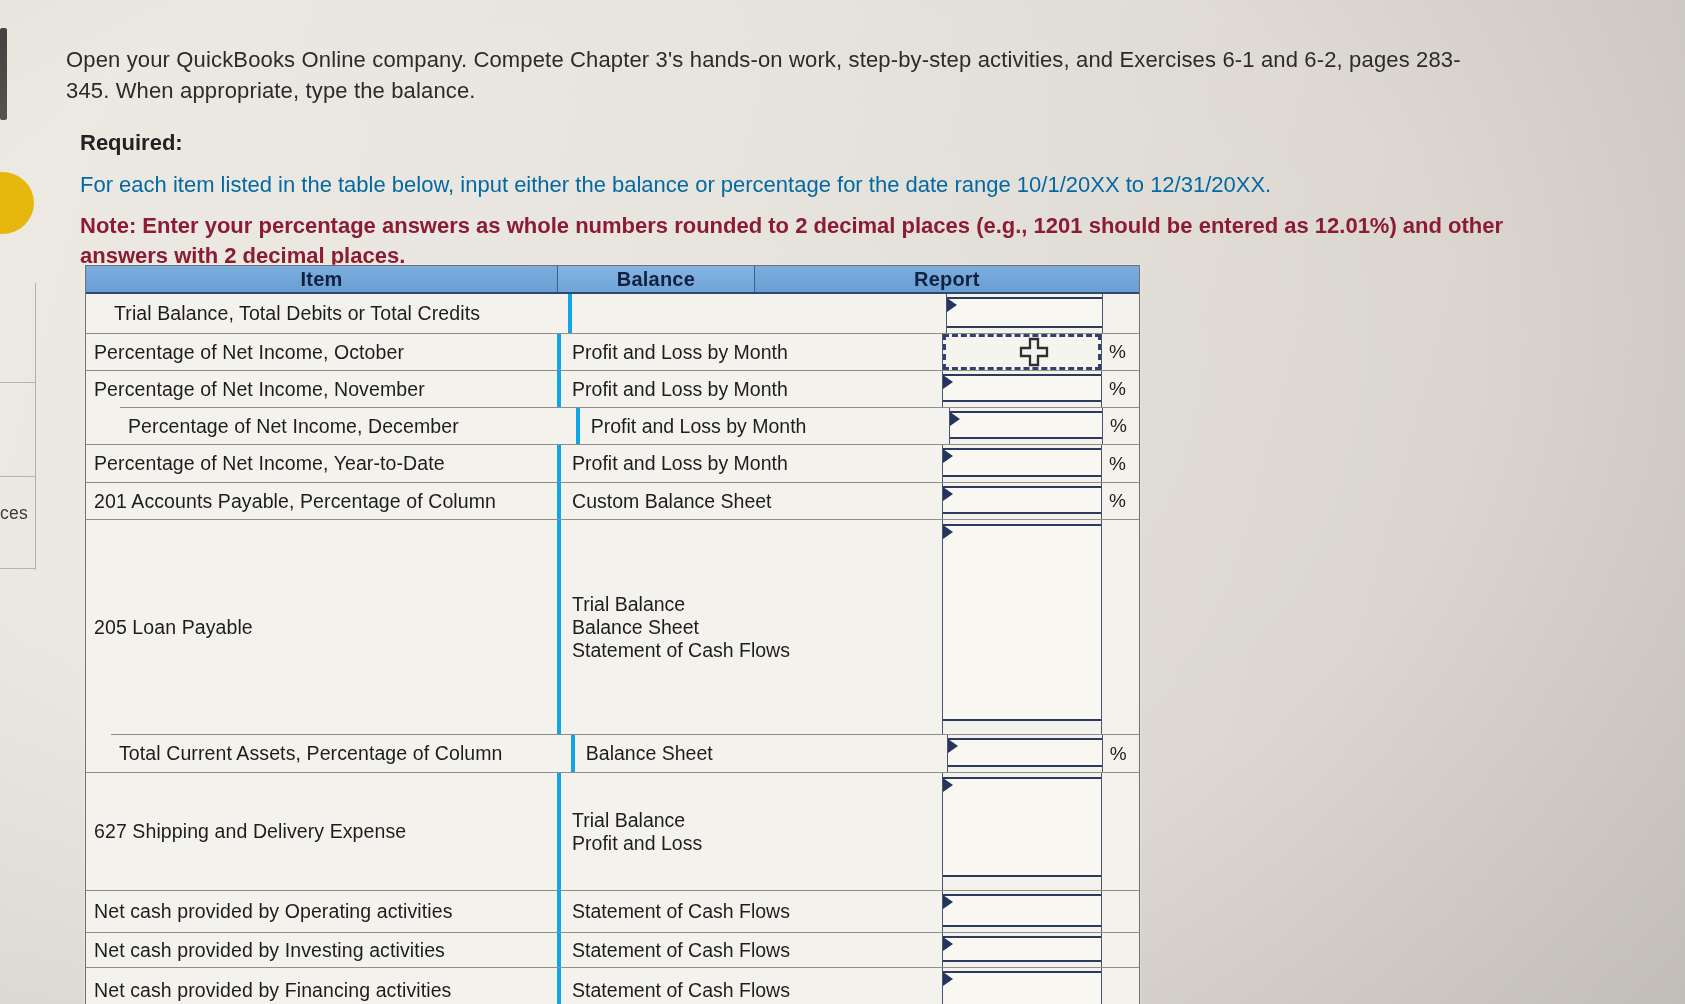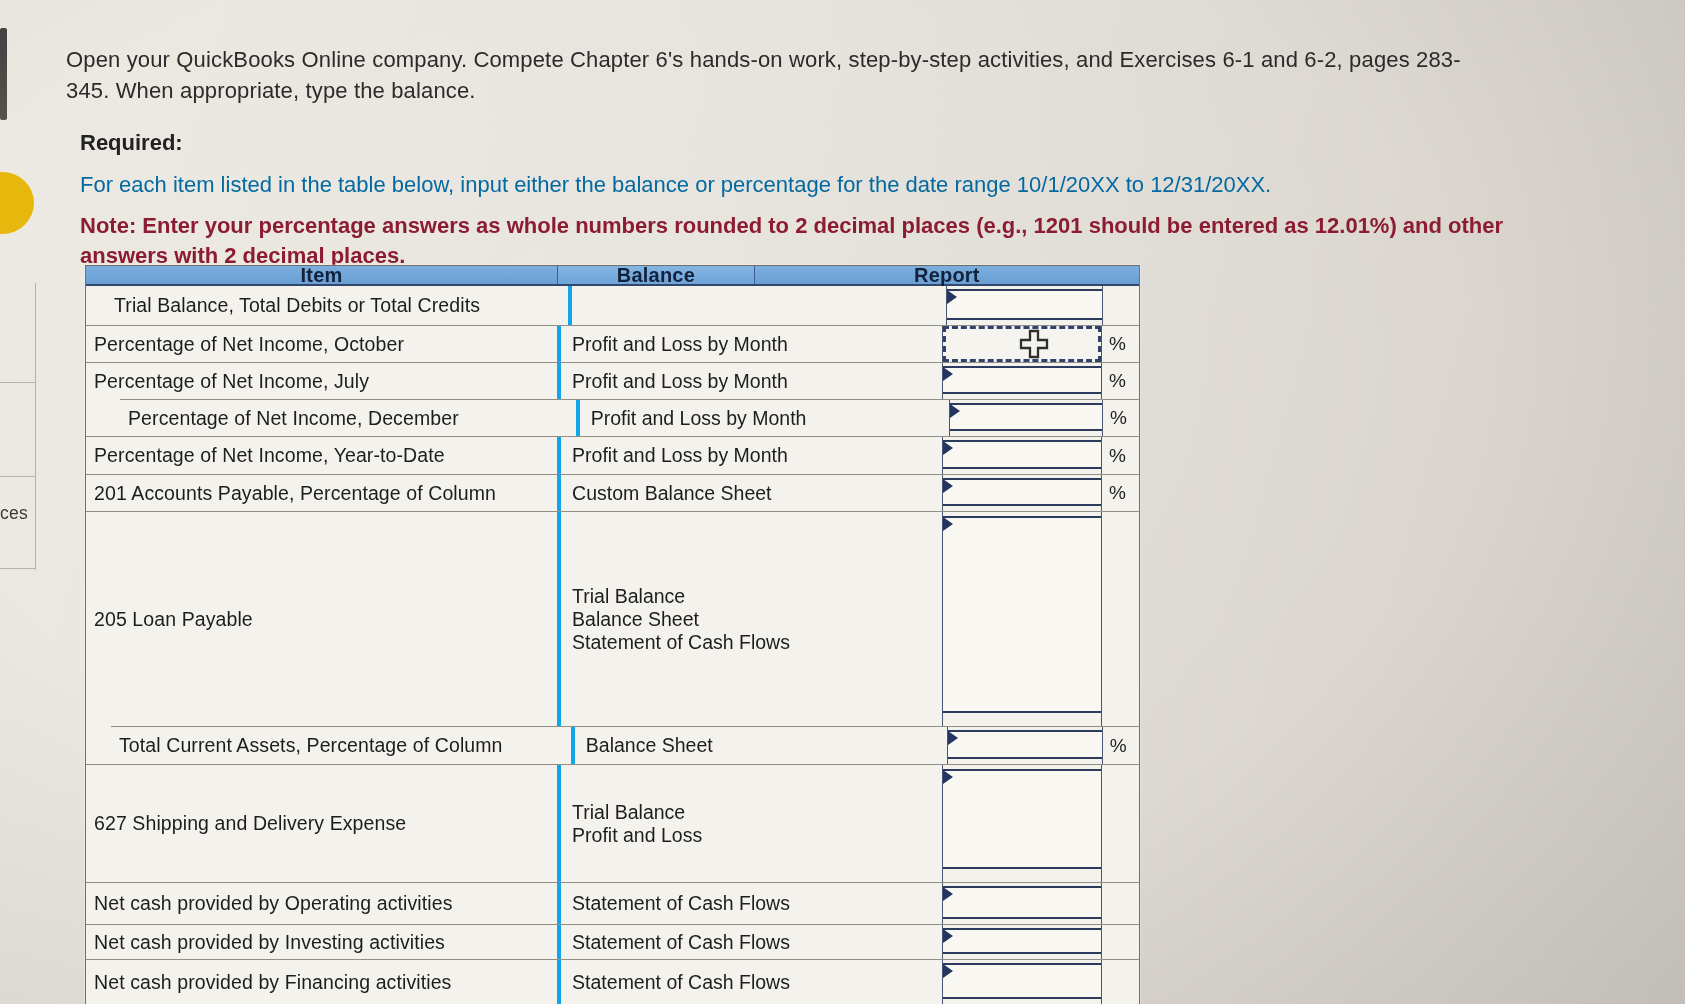--- a/index.html
+++ b/index.html
@@ -34,21 +34,21 @@
   .req-block { position:absolute; left:68px; top:116px; width:1452px; font-size:22px; line-height:29.5px; }
   .req-block p { margin:12px; }
   .req-label { font-weight:bold; color:#222; }
   .req-body  { color:#0369a1; font-weight:500; }
   .req-note  { font-weight:bold; color:#8c1c33; }
 
   
   .qtable { position:absolute; left:85px; top:265px; width:1055px;
     border:1.5px solid #716f6a; border-bottom:none; background:#f4f2ed;
     box-shadow: 0 0 0 1px rgba(255,255,255,0.25); }
-  .t-header { display:flex; height:20px; border-bottom:2px solid #31476b; }
+  .t-header { display:flex; height:28px; border-bottom:2px solid #31476b; }
   .h-cell { display:flex; align-items:center; justify-content:center;
     font-weight:bold; font-size:20px; color:#13223c; letter-spacing:0.2px;
     background: linear-gradient(#7cadde, #699fd5); }
   .h-item { width:472px; }
   .h-report { width:386px; border-left:1px solid #3f5f8e; }
   .h-balance { width:197px; border-left:1px solid #3f5f8e; background: linear-gradient(#84b4e3, #6fa4d8); }
 
   .t-row { display:flex; border-top:1px solid #918e88; }
   .t-row:first-of-type { border-top:none; }
   .t-row:nth-of-type(1)  { height:39px;margin-left:20px; }
@@ -93,21 +93,21 @@
 <div class="dark-sliver"></div>
 <div class="yellow-dot"></div>
 <div class="ghost-cells">
   <div class="gc gc1"></div>
   <div class="gc gc2"></div>
   <div class="gc gc3"></div>
 </div>
 <div class="ces-frag">ces</div>
 
 <div>
-  <p class="intro">Open your QuickBooks Online company. Compete Chapter 6's hands-on work, step-by-step activities, and Exercises 6-1 and 6-2, pages 283-345. When appropriate, type the balance.</p>
+  <p class="intro">Open your QuickBooks Online company. Compete Chapter 3's hands-on work, step-by-step activities, and Exercises 6-1 and 6-2, pages 283-345. When appropriate, type the balance.</p>
   <div class="req-block">
     <p class="req-label">Required:</p>
     <p class="req-body">For each item listed in the table below, input either the balance or percentage for the date range 10/1/20XX to 12/31/20XX.</p>
     <p class="req-note">Note: Enter your percentage answers as whole numbers rounded to 2 decimal places (e.g., 1201 should be entered as 12.01%) and other answers with 2 decimal places.</p>
   </div>
 </div>
 
 <div class="qtable">
   <div class="t-header">
     <div class="h-cell h-item">Item</div>
@@ -138,21 +138,21 @@
               <path d="M13 4 H21 V13 H30 V21 H21 V30 H13 V21 H4 V13 H13 Z" fill="#f3f2ed" stroke="#2f2f2f" stroke-width="2.3" stroke-linejoin="miter"></path>
             </svg>
           </div>
     </div>
     <div class="c-pct">
           <span>%</span>
         </div>
   </div>
 
   <div class="t-row">
-    <div class="c-item">Percentage of Net Income, July</div>
+    <div class="c-item">Percentage of Net Income, November</div>
     <div class="c-report">
           <div>Profit and Loss by Month</div>
         </div>
     <div class="c-bal">
       <div class="bal-input">
         <span class="flag"></span>
       </div>
     </div>
     <div class="c-pct">
           <span>%</span>

